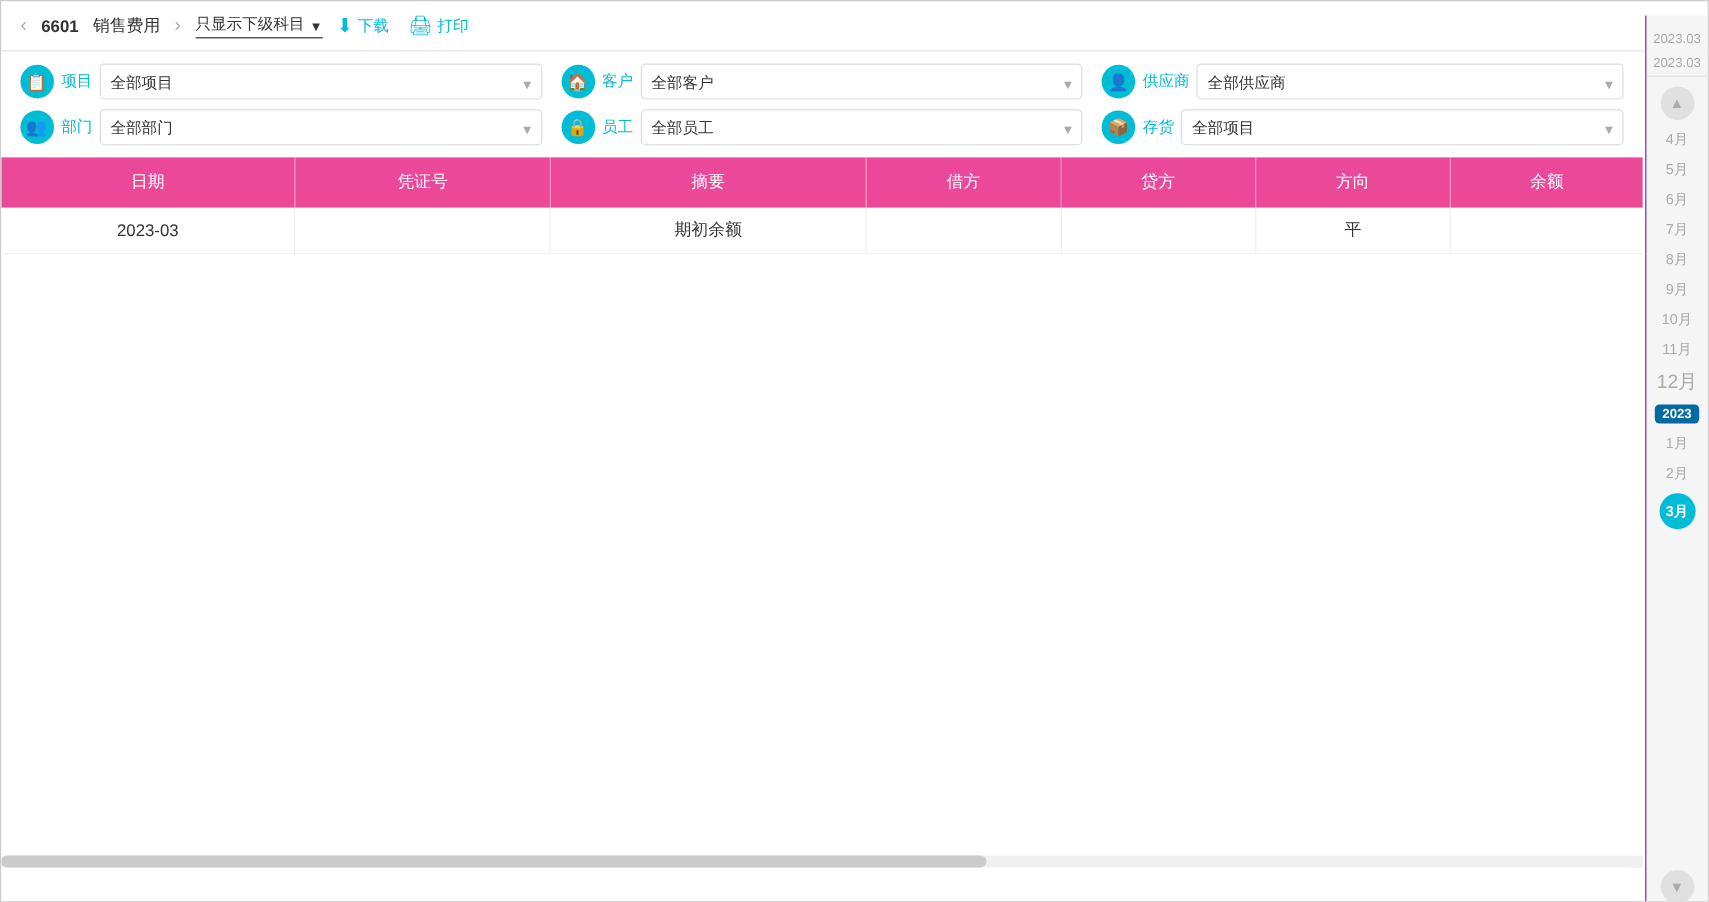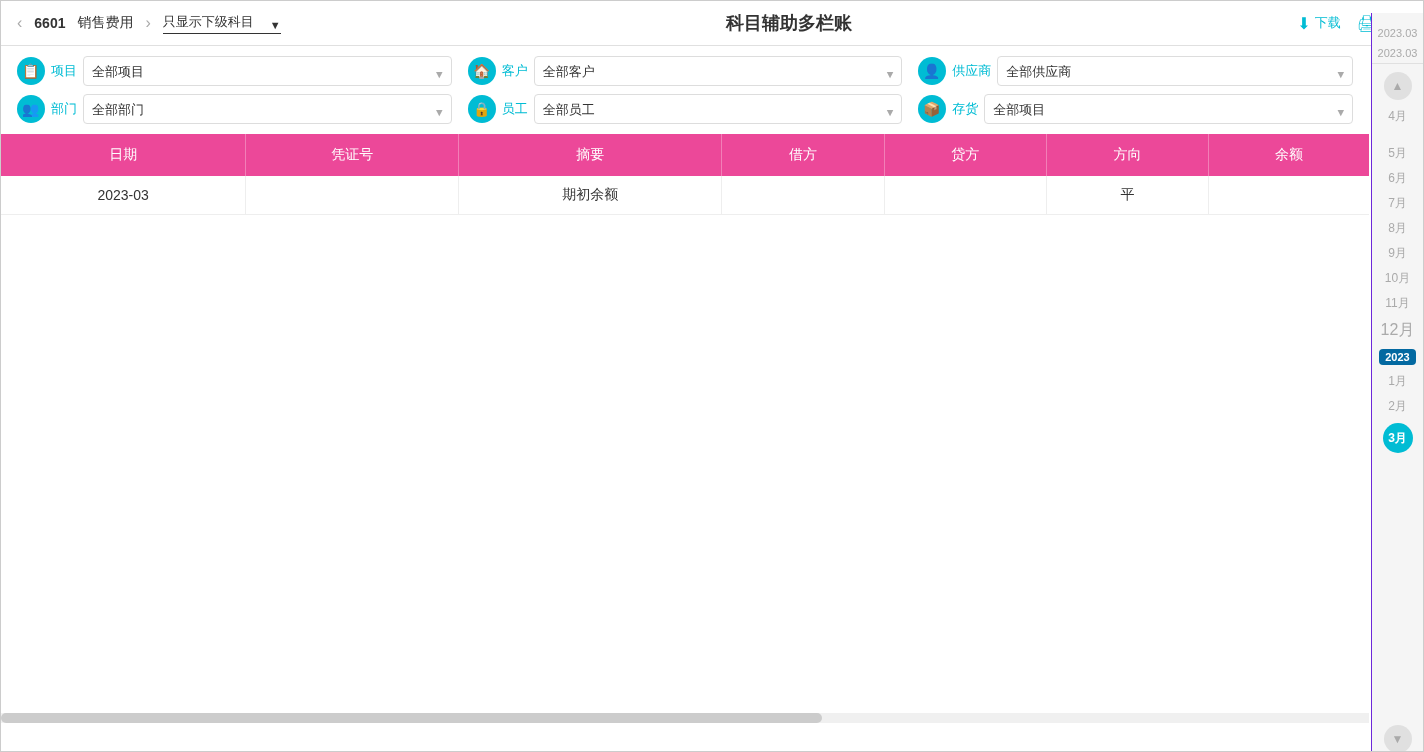--- a/index.html
+++ b/index.html
@@ -2,21 +2,21 @@
 <html><head>
   <meta charset="utf-8">
   <style>
     * { box-sizing: border-box; margin: 0; padding: 0; }
     body { font-family: 'Microsoft YaHei', Arial, sans-serif; background: #f0f0f0; font-size: 13px; color: #333; }
     .window { width: 1424px; height: 752px; background: #fff; position: relative; overflow: hidden; border: 1px solid #ccc; }
     
     
     .header { display: flex; align-items: center; padding: 10px 16px; border-bottom: 1px solid #e0e0e0; gap: 12px; }
     .nav-btn { cursor: pointer; color: #aaa; font-size: 16px; background: none; border: none; }
-    .sub-toggle { display: flex; align-items: flex-end; gap: 16px; color: #333; border-bottom: 1px solid #333; cursor: pointer; padding-bottom: 2px; }
+    .sub-toggle { display: flex; align-items: flex-end; gap: 4px; color: #333; border-bottom: 1px solid #333; cursor: pointer; padding-bottom: 2px; }
     .sub-toggle span { font-size: 13px; }
     .title { flex: 1; text-align: center; font-size: 18px; font-weight: bold; color: #333; }
     .toolbar-right { display: flex; align-items: center; gap: 16px; }
     .toolbar-btn { display: flex; align-items: center; gap: 4px; cursor: pointer; color: #00bcd4; font-size: 13px; }
     .close-btn { background: none; border: none; font-size: 20px; color: #999; cursor: pointer; position: absolute; top: 10px; right: 16px; }
 
     
     .filter-area { padding: 10px 16px; display: flex; flex-direction: column; gap: 8px; background: #fff; }
     .filter-row { display: flex; align-items: center; gap: 16px; }
     .filter-item { display: flex; align-items: center; gap: 6px; flex: 1; }
@@ -51,21 +51,20 @@
 
   <div class="header">
     <button class="nav-btn">‹</button>
     <span style="font-weight:bold; font-size:14px;">6601</span>
     <span style="font-size:14px;">销售费用</span>
     <button class="nav-btn">›</button>
     <div class="sub-toggle">
       <span>只显示下级科目</span>
       <span style="font-size:11px;">▼</span>
     </div>
-    <div class="title">科目辅助多栏账</div>
     <div class="toolbar-right">
       <div class="toolbar-btn">
         <span style="font-size:16px;">⬇</span>
         <span>下载</span>
       </div>
       <div class="toolbar-btn">
         <span style="font-size:16px;">🖨</span>
         <span>打印</span>
       </div>
     </div>
@@ -165,21 +164,21 @@
 
   <div class="sidebar">
     <div style="font-size:11px; color:#aaa; padding:4px 0; cursor:pointer; text-align:center;">2023.03</div>
     <div style="font-size:11px; color:#aaa; padding:4px 0; cursor:pointer; text-align:center; border-bottom:1px solid #e0e0e0; width:100%; margin-bottom:4px;">2023.03</div>
 
     <div style="width:28px; height:28px; border-radius:50%; background:#e0e0e0; display:flex; align-items:center; justify-content:center; cursor:pointer; margin:4px auto;">
       <span style="font-size:12px; color:#aaa;">▲</span>
     </div>
 
     <div style="font-size:12px; color:#aaa; padding:4px 0; cursor:pointer; text-align:center;">4月</div>
-    <div style="font-size:12px; color:#aaa; padding:4px 0; cursor:pointer; margin-top:12px;">5月</div>
+    <div style="font-size:12px; color:#aaa; padding:4px 0; cursor:pointer; ">5月</div>
     <div style="font-size:12px; color:#aaa; padding:4px 0; cursor:pointer; text-align:center;">6月</div>
     <div style="font-size:12px; color:#aaa; padding:4px 0; cursor:pointer; text-align:center;">7月</div>
     <div style="font-size:12px; color:#aaa; padding:4px 0; cursor:pointer; text-align:center;">8月</div>
     <div style="font-size:12px; color:#aaa; padding:4px 0; cursor:pointer; text-align:center;">9月</div>
     <div style="font-size:12px; color:#aaa; padding:4px 0; cursor:pointer; text-align:center;">10月</div>
     <div style="font-size:12px; color:#aaa; padding:4px 0; cursor:pointer; text-align:center;">11月</div>
     <div style="font-size:16px; color:#aaa; padding:4px 0; cursor:pointer; text-align:center;">12月</div>
 
     <div style="background:#0369a1; color:white; border-radius:4px; padding:2px 6px; font-size:11px; font-weight:bold; margin:4px auto; cursor:pointer;">2023</div>
 

